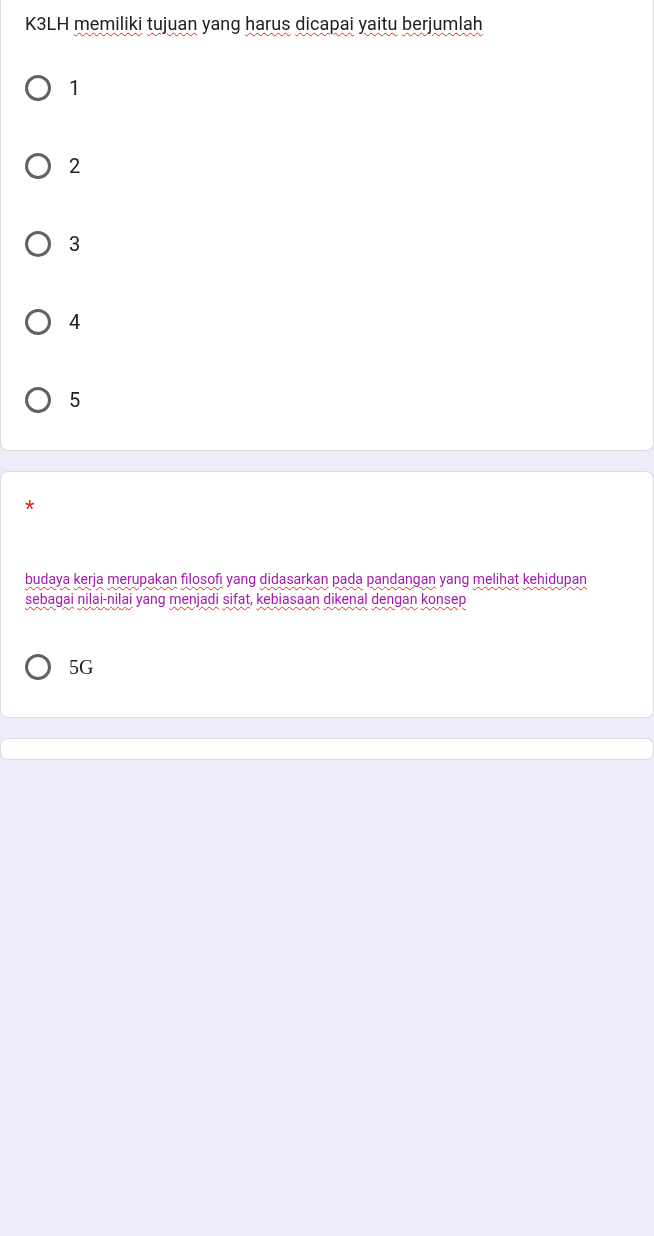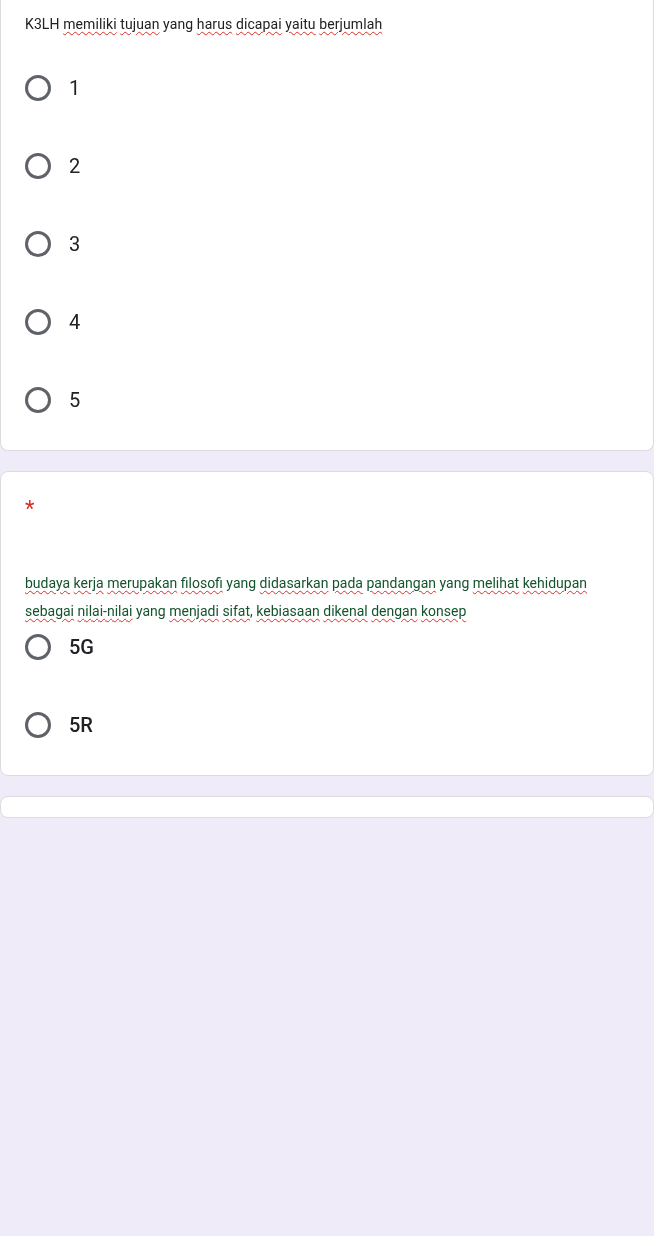--- a/index.html
+++ b/index.html
@@ -21,36 +21,37 @@
     padding: 24px 24px 28px 24px;
   }
   .card.first {
     border-top-left-radius: 0;
     border-top-right-radius: 0;
     border-top: none;
     margin-top: 0;
     padding-top: 10px;
   }
   .question-text {
-    font-size: 14px;
+    font-size: 18px;
     line-height: 28px;
     letter-spacing: 0.1px;
     color: #202124;
     margin-bottom: 28px;
   }
   .required-asterisk {
     color: #d93025;
     font-size: 22px;
     margin-bottom: 48px;
     display: block;
   }
   .sub-question-text {
     font-size: 14px;
-    line-height: 28px;
-    color: #14532d;
+    line-height: 20px;
+    color: #a21caf;
+    margin-bottom: 36px;
   }
   .sr {
     text-decoration: underline;
     text-decoration-style: wavy;
     text-decoration-color: #d93025;
     text-decoration-thickness: 1px;
     text-underline-offset: 2px;
   }
   .option-row {
     display: flex;
@@ -70,20 +71,21 @@
     border-radius: 50%;
     flex-shrink: 0;
   }
   .option-label {
     font-size: 20px;
     color: #202124;
     font-weight: 400;
   }
   .option-label.bold {
     font-weight: 500;
+    font-family: Liberation Serif, serif;
   }
   .card.bottom-peek {
     padding: 10px 24px;
     min-height: 12px;
     margin-bottom: 0;
   }
 </style>
 </head>
 <body>
 
@@ -114,20 +116,16 @@
 </div>
 
 <div class="card">
   <span class="required-asterisk">*</span>
   <div class="sub-question-text" id="q2text"><span class="sr">budaya</span><span> </span><span class="sr">kerja</span><span> </span><span class="sr">merupakan</span><span> </span><span class="sr">filosofi</span><span> yang </span><span class="sr">didasarkan</span><span> </span><span class="sr">pada</span><span> </span><span class="sr">pandangan</span><span> yang </span><span class="sr">melihat</span><span> </span><span class="sr">kehidupan</span><span> </span><span class="sr">sebagai</span><span> </span><span class="sr">nilai-nilai</span><span>  yang </span><span class="sr">menjadi</span><span> </span><span class="sr">sifat</span><span>, </span><span class="sr">kebiasaan</span><span> </span><span class="sr">dikenal</span><span> </span><span class="sr">dengan</span><span> </span><span class="sr">konsep</span></div>
   <div id="q2opts">
       <div class="option-row">
         <div class="radio-circle"></div>
         <span class="option-label bold">5G</span>
       </div>
-      <div class="option-row">
-        <div class="radio-circle"></div>
-        <span class="option-label bold">5R</span>
-      </div>
     </div>
 </div>
 
 <div class="card bottom-peek"></div>
 
 </body></html>

